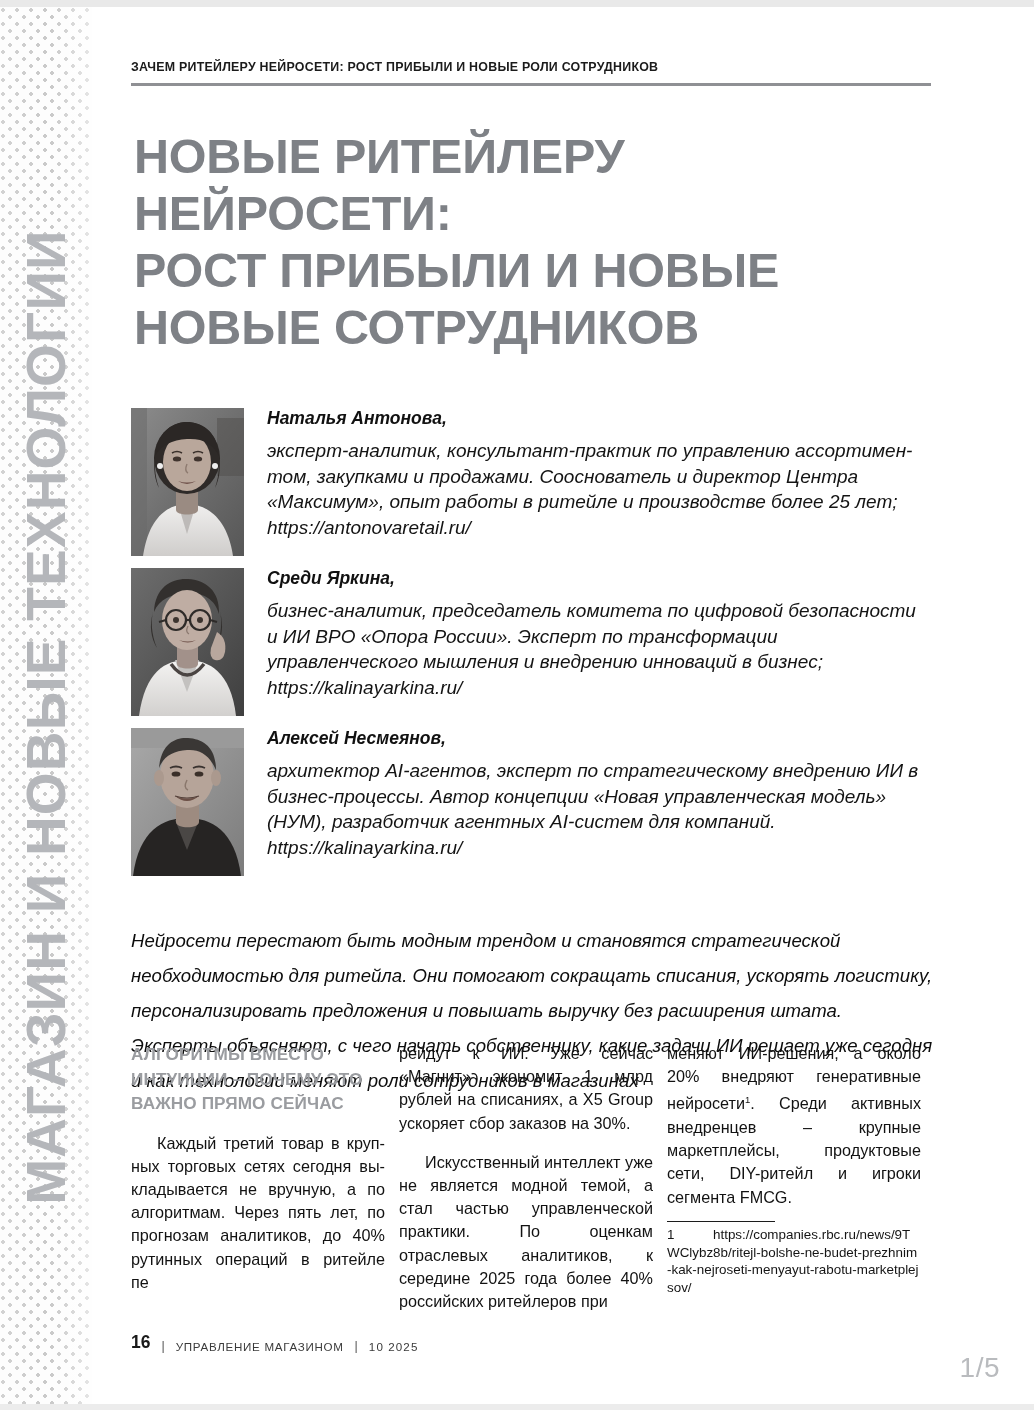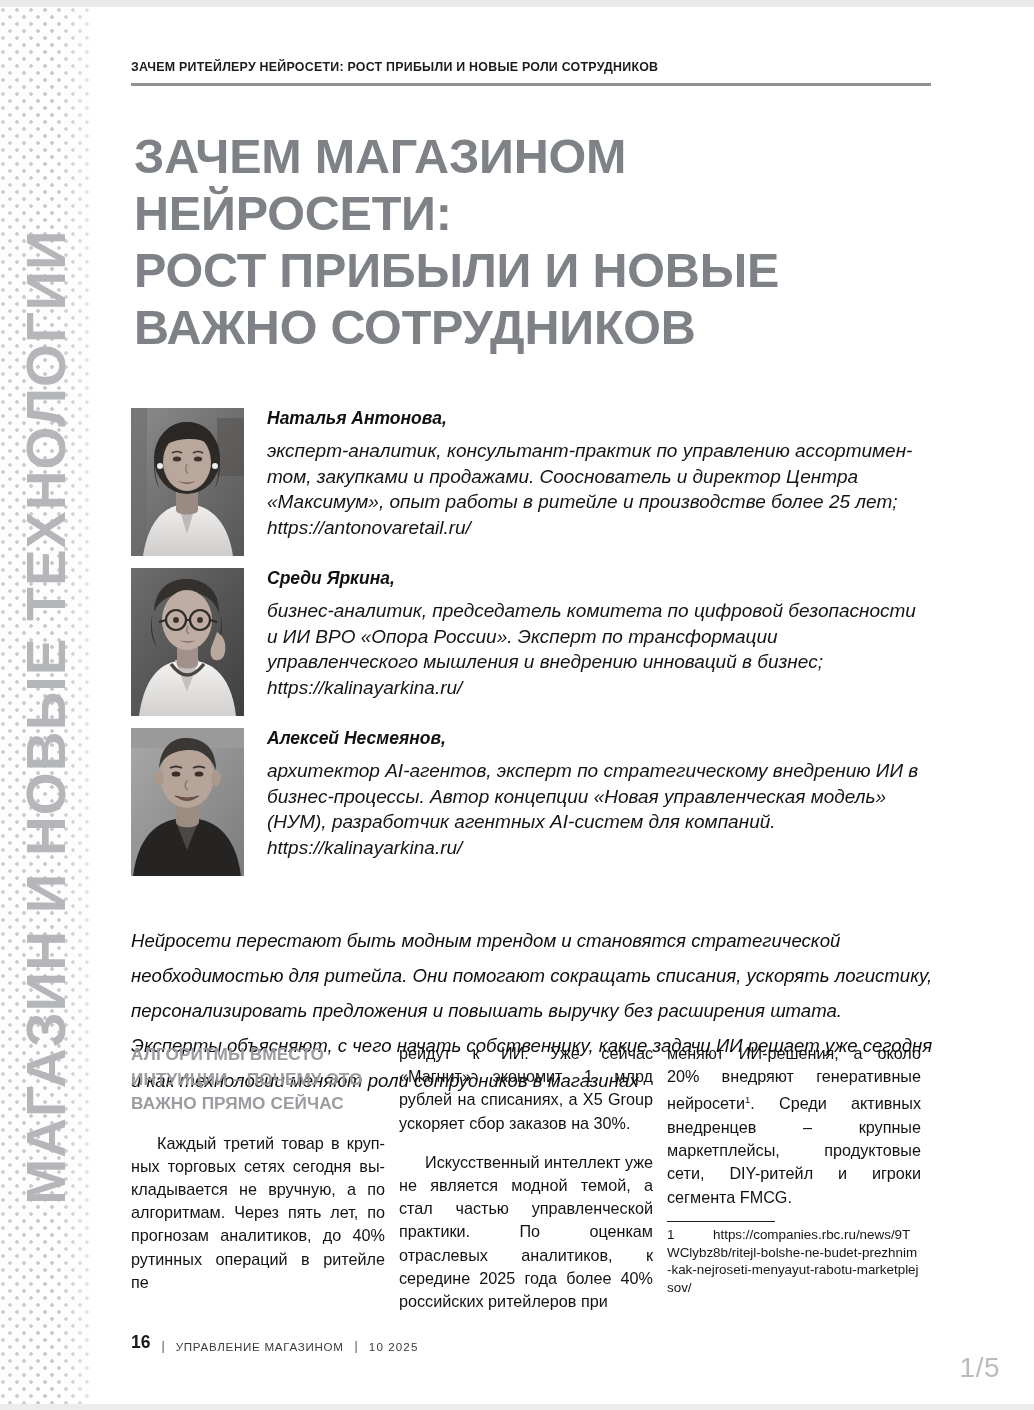--- a/index.html
+++ b/index.html
@@ -303,24 +303,24 @@
       <div class="sidebar-label">МАГАЗИН И НОВЫЕ ТЕХНОЛОГИИ</div>
     </div>
   </div>
 
   <div class="content">
 
     <div class="running-head">ЗАЧЕМ РИТЕЙЛЕРУ НЕЙРОСЕТИ:  РОСТ ПРИБЫЛИ И НОВЫЕ РОЛИ СОТРУДНИКОВ</div>
     <div class="head-rule"></div>
 
     <h1 class="article-title">
-      <span>ЗАЧЕМ МАГАЗИНОМ</span>
+      <span>НОВЫЕ РИТЕЙЛЕРУ</span>
       <span>НЕЙРОСЕТИ:</span>
       <span>РОСТ ПРИБЫЛИ И НОВЫЕ</span>
-      <span>ВАЖНО СОТРУДНИКОВ</span>
+      <span>НОВЫЕ СОТРУДНИКОВ</span>
     </h1>
 
     <div class="authors">
 
       <div class="author">
         <div class="author-photo">
           <svg width="113" height="148" viewBox="0 0 113 148" role="img">
             <defs>
               <linearGradient id="bg1" x1="0" y1="0" x2="1" y2="1">
                 <stop offset="0%" stop-color="#8c8c8c"></stop>

